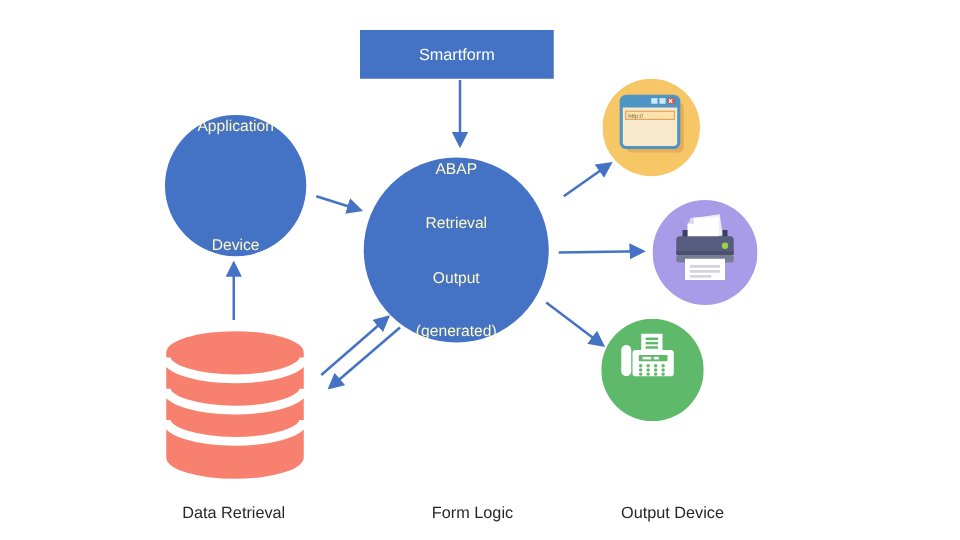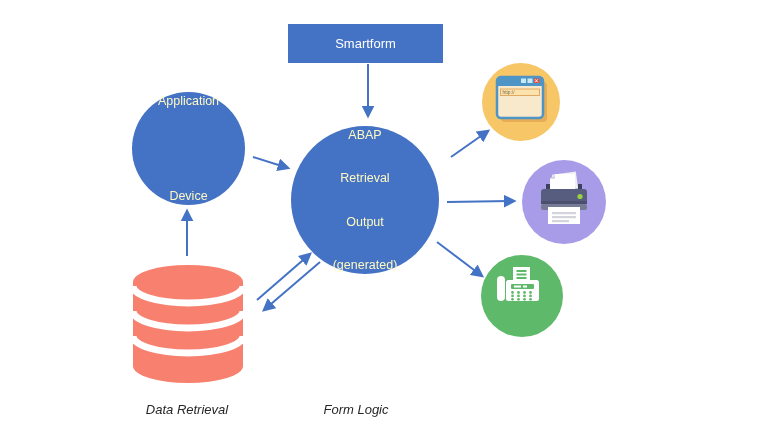--- a/index.html
+++ b/index.html
@@ -42,24 +42,24 @@
   .out-printer { left: 522px; top: 160px; }
   .out-fax     { left: 481px; top: 255px; }
   .circle-yellow { fill: var(--yellow, #F6C667); }
   .circle-purple { fill: var(--purple, #A89BE8); }
   .circle-green  { fill: var(--green, #5FB96B); }
   .fax-detail    { fill: var(--green, #5FB96B); }
 
   .col-label {
     position: absolute; top: 400px; height: 18px;
     color: var(--label, #262626); font-size: 13px;
-    display: flex; align-items: center; justify-content: center; font-style: italic;
+    display: flex; align-items: center; justify-content: center;
   }
   .col-label-1 { left: 127px; width: 120px; }
-  .col-label-2 { left: 306px; width: 100px; }
+  .col-label-2 { left: 328px; width: 100px; }
   .col-label-3 { left: 478px; width: 120px; }
 </style>
 </head>
 <body>
 
 <div class="canvas">
 
   <svg class="arrows" width="768" height="432" viewBox="0 0 768 432">
     <defs>
       <marker id="ah" viewBox="0 0 10 10" refX="8" refY="5" markerWidth="6.5" markerHeight="6.5" orient="auto-start-reverse">
@@ -151,14 +151,15 @@
         <circle cx="49.5" cy="40.9" r="1.4"></circle>
       <circle cx="31.5" cy="44.3" r="1.4"></circle>
         <circle cx="37.5" cy="44.3" r="1.4"></circle>
         <circle cx="43.5" cy="44.3" r="1.4"></circle>
         <circle cx="49.5" cy="44.3" r="1.4"></circle>
     </g>
   </svg>
 
   <div class="col-label col-label-1">Data Retrieval</div>
   <div class="col-label col-label-2">Form Logic</div>
+  <div class="col-label col-label-3">Output Device</div>
 
 </div>
 
 </body></html>

